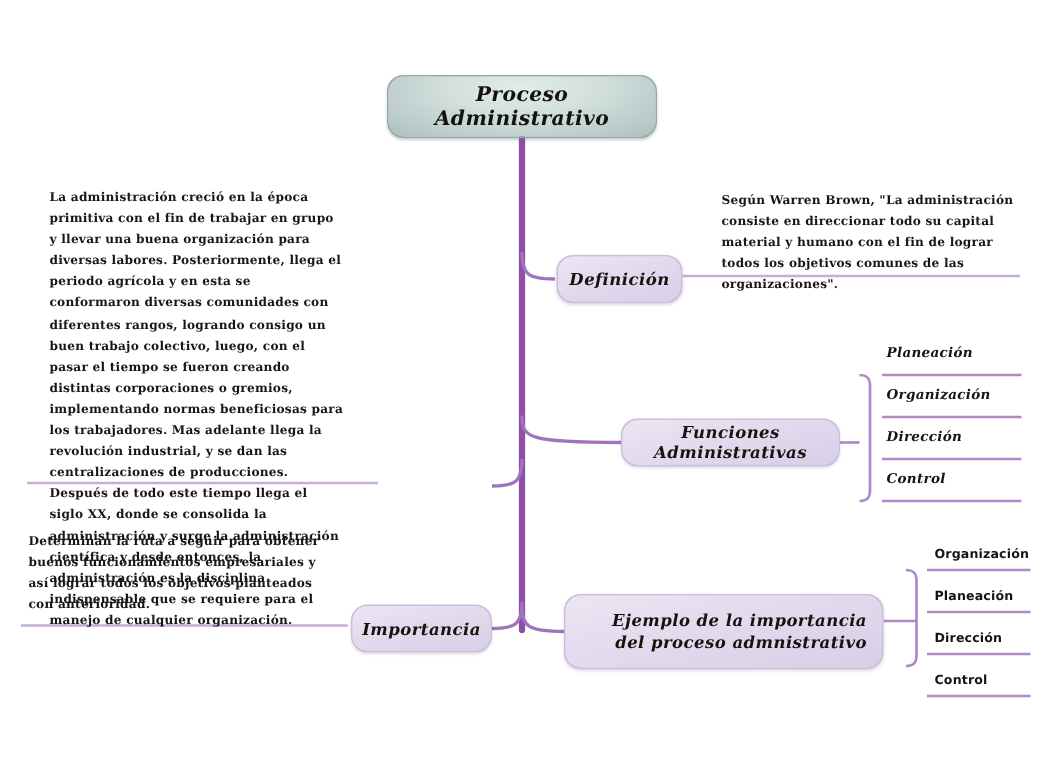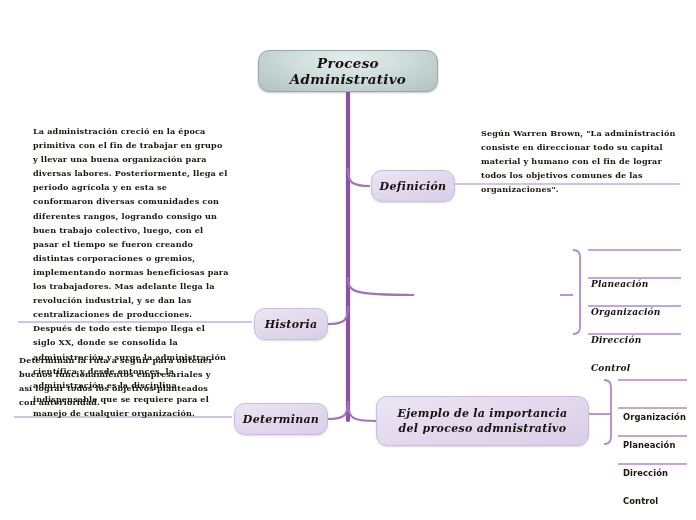--- a/index.html
+++ b/index.html
@@ -67,21 +67,20 @@
   }
   .leaf-label {
     display: block;
     font-family: "DejaVu Serif", serif;
     font-style: italic;
     font-weight: 700;
     font-size: 9px;
     color: #18150f;
     padding: 0 3px 2px 3px;
     letter-spacing: 0.2px;
-    margin-top: 48px;
   }
   .leaf-bold .leaf-label {
     font-family: "DejaVu Sans", sans-serif;
     font-style: normal;
     font-weight: 700;
     font-size: 8.4px;
     letter-spacing: 0.1px;
   }
 </style>
 </head>
@@ -127,30 +126,30 @@
   </svg>
 
   <div class="node node-branch script" style="left:371px; top:170px; width:84px; height:32px; font-size:11px;">
     <span>Definición</span>
   </div>
 
   <div class="node node-root script" style="left:258px; top:50px; width:180px; height:42px; font-size:13.5px;">
     <span>Proceso Administrativo</span>
   </div>
 
-
-  <div class="node node-branch script" style="left:254px; top:308px; width:74px; height:32px; font-size:11px;">
-    <span>Historia</span>
+  <div class="node node-branch script" style="left:414px; top:279px; width:146px; height:32px; font-size:11px;">
+    <span>Funciones Administrativas</span>
   </div>
 
+
   <div class="node node-branch script" style="left:234px; top:403px; width:94px; height:32px; font-size:11px;">
-    <span>Determinan</span>
+    <span>Importancia</span>
   </div>
 
-  <div class="node node-branch script" style="left:376px; top:396px; width:213px; height:50px; font-size:11px; line-height:15px; padding:0 10px;">
+  <div class="node node-branch script" style="left:376px; top:396px; width:213px; height:50px; font-size:11px; line-height:15px; padding:0 10px;text-align:right;">
     <span>Ejemplo de la importancia del proceso admnistrativo</span>
   </div>
 
   <div class="textblock" style="left:33px; top:124px; width:196px;">La administración creció en la época primitiva con el fin de trabajar en grupo y llevar una buena organización para diversas labores. Posteriormente, llega el periodo agrícola y en esta se conformaron diversas comunidades con diferentes rangos, logrando consigo un buen trabajo colectivo, luego, con el pasar el tiempo se fueron creando distintas corporaciones o gremios, implementando normas beneficiosas para los trabajadores. Mas adelante llega la revolución industrial, y se dan las centralizaciones de producciones. Después de todo este tiempo llega el siglo XX, donde se consolida la administración y surge la administración científica y desde entonces, la administración es la disciplina indispensable que se requiere para el manejo de cualquier organización.</div>
 
   <div class="textblock" style="left:481px; top:126px; width:196px;">Según Warren Brown, "La administración consiste en direccionar todo su capital material y humano con el fin de lograr todos los objetivos comunes de las organizaciones".</div>
 
   <div class="textblock" style="left:19px; top:353px; width:204px;">Determinan la ruta a seguir para obtener buenos funcionamientos empresariales y así lograr todos los objetivos planteados con anterioridad.</div>
 
   <div class="leaf" style="left:588px; top:231px;">

